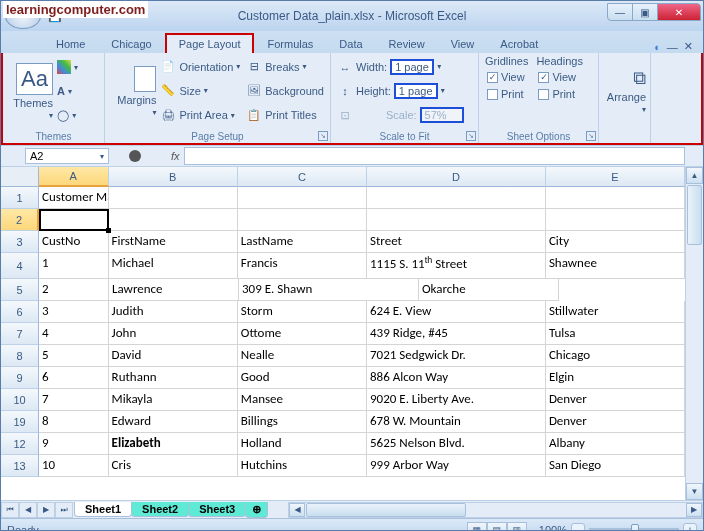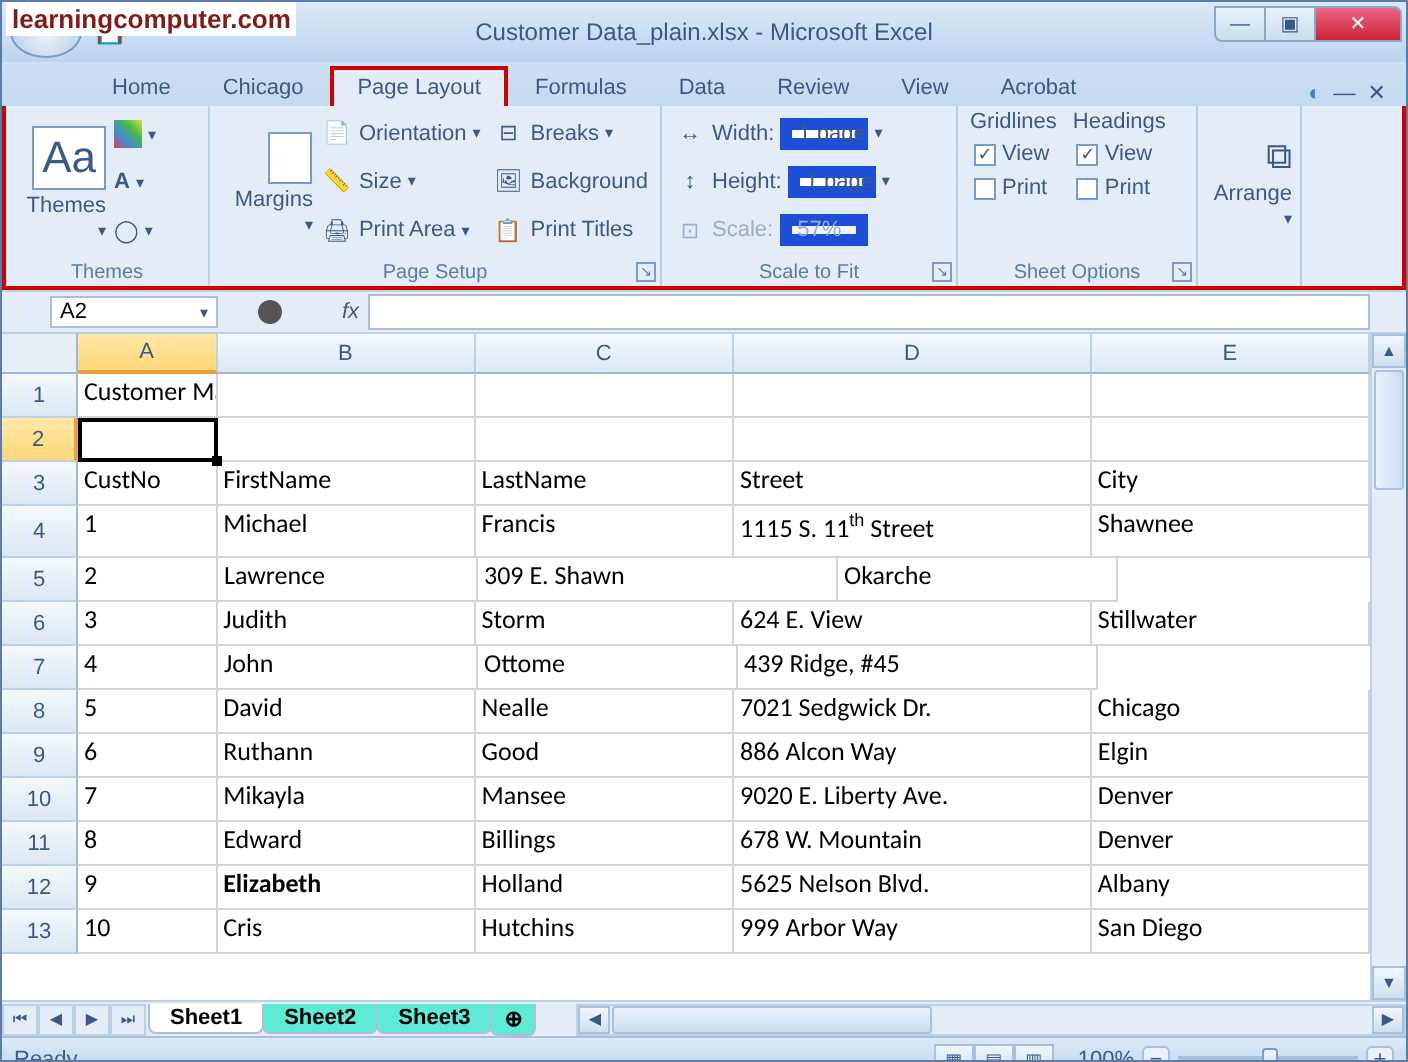--- a/index.html
+++ b/index.html
@@ -20,22 +20,22 @@
 .tab-end{margin-left:auto;display:flex;gap:6px;padding-right:10px;align-items:center;}
 .ribbon{height:92px;background:#e4edf7;border:2px solid #c00;border-top:none;display:flex;position:relative;}
 .group{border-right:1px solid #bcd0e6;display:flex;flex-direction:column;padding:2px 4px;position:relative;}
 .group-title{position:absolute;bottom:1px;left:0;right:0;text-align:center;color:#5a7ca8;font-size:10px;}
 .group-body{flex:1;display:flex;gap:2px;padding-bottom:14px;}
 .big-btn{display:flex;flex-direction:column;align-items:flex-end;justify-content:center;width:46px;gap:2px;color:#3a5a85;}
 .vstack{display:flex;flex-direction:column;gap:1px;}
 .hitem{display:flex;align-items:center;gap:3px;color:#3a5a85;padding:1px 2px;white-space:nowrap;}
 .chk{width:11px;height:11px;border:1px solid #7a9bc4;background:#fff;display:inline-flex;align-items:center;justify-content:center;font-size:9px;color:#3a5a85;}
 .label-txt{color:#3a5a85;}
-.label-txt.dis{color:#9aafc8;}
-.val-box{border:6px solid #1d4ed8;background:#fff;padding:0 3px;width:44px;height:16px;display:inline-flex;align-items:center;}
+.label-txt.dis{color:#9aafc8;margin-left:30px;}
+.val-box{border:2px solid #1d4ed8;background:#fff;padding:0 3px;width:44px;height:16px;display:inline-flex;align-items:center;}
 .val-box.dis{background:#f0f4f9;color:#9aafc8;}
 .launcher{position:absolute;right:2px;bottom:2px;width:10px;height:10px;border:1px solid #7a9bc4;font-size:7px;display:flex;align-items:center;justify-content:center;color:#5a7ca8;}
 .namebox-row{height:22px;background:#e4edf7;border-top:1px solid #bcd0e6;border-bottom:1px solid #bcd0e6;display:flex;align-items:center;}
 .namebox{width:84px;border:1px solid #a8c0dc;background:#fff;margin-left:24px;padding:1px 4px;display:flex;align-items:center;justify-content:space-between;}
 .fx-label{margin-left:30px;font-style:italic;color:#555;}
 .formula-bar{flex:1;border:1px solid #a8c0dc;background:#fff;height:18px;margin:0 18px 0 4px;}
 .sheet-area{position:relative;height:333px;overflow:hidden;}
 .corner{position:absolute;left:0;top:0;width:38px;height:20px;background:#e8eef6;border-right:1px solid #9db8d8;border-bottom:1px solid #9db8d8;}
 .col-headers{position:absolute;left:38px;top:0;right:18px;height:20px;display:flex;}
 .col-h{background:linear-gradient(to bottom,#f4f8fc,#dce8f4);border-right:1px solid #bcd0e6;border-bottom:1px solid #9db8d8;display:flex;align-items:center;justify-content:center;color:#3a5a85;}
@@ -262,21 +262,21 @@
       <div class="row-h">1</div>
       <div class="row-h sel">2</div>
       <div class="row-h">3</div>
       <div class="row-h" style="height: 26px;">4</div>
       <div class="row-h">5</div>
       <div class="row-h">6</div>
       <div class="row-h">7</div>
       <div class="row-h">8</div>
       <div class="row-h">9</div>
       <div class="row-h">10</div>
-      <div class="row-h">11</div>
+      <div class="row-h">19</div>
       <div class="row-h">12</div>
       <div class="row-h">13</div>
     </div>
   <div class="cells" id="cells">
       <div class="crow">
         <div class="cell" style="width: 70px;">Customer Master List</div>
         <div class="cell" style="width: 130px;"></div>
         <div class="cell" style="width: 130px;"></div>
         <div class="cell" style="width: 180px;"></div>
         <div class="cell" style="width: 140px;"></div>
@@ -313,20 +313,21 @@
         <div class="cell" style="width: 130px;">Judith</div>
         <div class="cell" style="width: 130px;">Storm</div>
         <div class="cell" style="width: 180px;">624 E. View</div>
         <div class="cell" style="width: 140px;">Stillwater</div>
       </div>
       <div class="crow">
         <div class="cell" style="width: 70px;">4</div>
         <div class="cell" style="width: 130px;">John</div>
         <div class="cell" style="width: 130px;">Ottome</div>
         <div class="cell" style="width: 180px;">439 Ridge, #45</div>
+        <div class="cell" style="width: 140px;">Tulsa</div>
       </div>
       <div class="crow">
         <div class="cell" style="width: 70px;">5</div>
         <div class="cell" style="width: 130px;">David</div>
         <div class="cell" style="width: 130px;">Nealle</div>
         <div class="cell" style="width: 180px;">7021 Sedgwick Dr.</div>
         <div class="cell" style="width: 140px;">Chicago</div>
       </div>
       <div class="crow">
         <div class="cell" style="width: 70px;">6</div>

